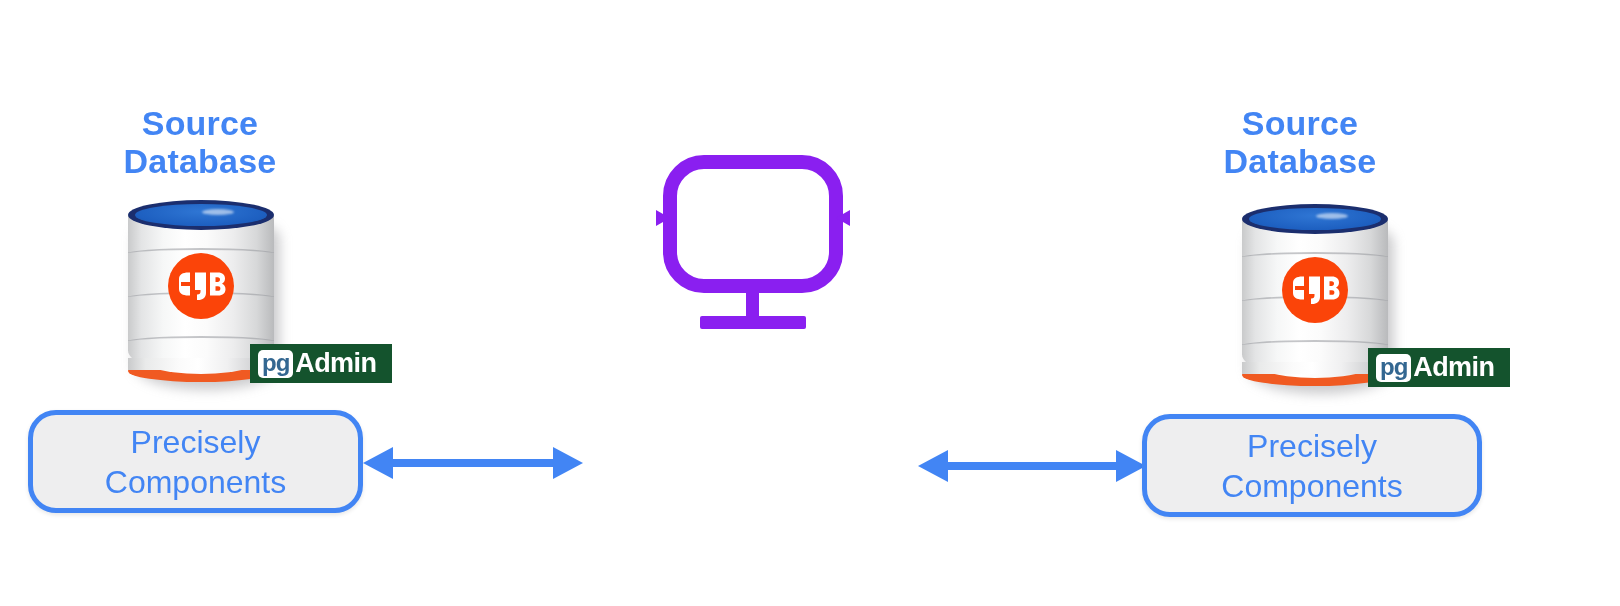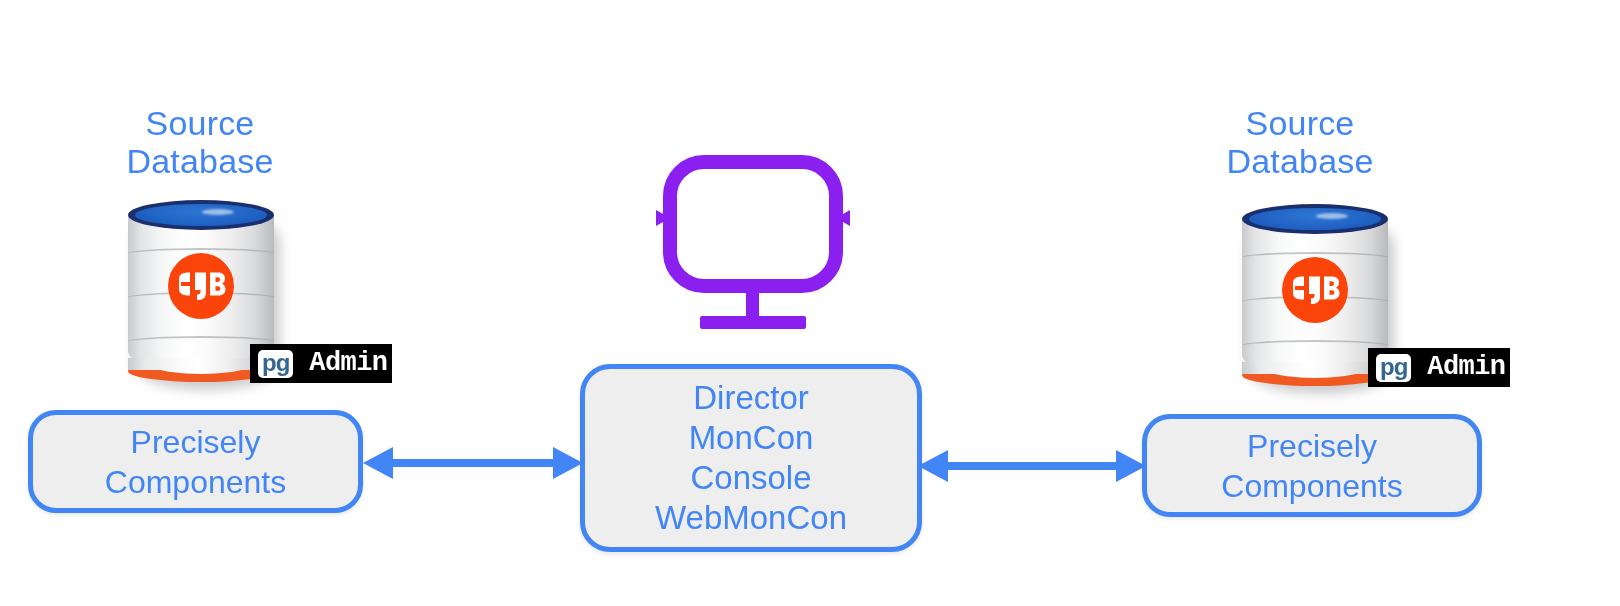--- a/index.html
+++ b/index.html
@@ -18,21 +18,21 @@
     overflow: hidden;
   }
 
   
   .db-label {
     position: absolute;
     text-align: center;
     color: #4285f4;
     font-size: 34px;
     line-height: 38px;
-    font-weight: 400;
+    font-weight: 700;
     white-space: pre-line;
     letter-spacing: 0.2px;
   }
   #label-source { left: 80px;  top: 104px; width: 240px; }
   #label-target { left: 1180px; top: 104px; width: 240px; }
 
   
   .cylinder {
     position: absolute;
     width: 146px;
@@ -133,21 +133,21 @@
     align-items: center;
     justify-content: center;
   }
   #edb-source { left: 168px; top: 253px; }
   #edb-target { left: 1282px; top: 257px; }
   .edb-logo svg { display: block; }
 
   
   .pgadmin-badge {
     position: absolute;
-    background: #000000;
+    background: #14532d;
     display: flex;
     align-items: center;
     padding: 4px 7px 4px 8px;
     box-sizing: border-box;
     height: 39px;
   }
   #pgadmin-source { left: 250px;  top: 344px; width: 142px; }
   #pgadmin-target { left: 1368px; top: 348px; width: 142px; }
   .pg-mark {
     background: #ffffff;
@@ -159,22 +159,22 @@
     padding: 1px 4px 3px 4px;
     letter-spacing: -1px;
     font-family: "Liberation Sans", sans-serif;
   }
   .pg-admin-text {
     color: #ffffff;
     font-size: 27px;
     font-weight: 700;
     line-height: 27px;
     letter-spacing: -0.6px;
-    margin-left: 16px;
-    font-family: Liberation Mono, monospace;
+    margin-left: 2px;
+    font-family: Liberation Sans, sans-serif;
   }
 
   
   #monitor-icon {
     position: absolute;
     left: 648px;
     top: 148px;
     width: 210px;
     height: 190px;
   }
@@ -257,24 +257,20 @@
   <div id="monitor-icon">
     <svg width="210" height="190" viewBox="0 0 210 190" aria-hidden="true">
       <rect x="22" y="14" width="166" height="124" rx="34" ry="34" fill="none" stroke="#8a1ff0" stroke-width="14"></rect>
       <rect x="98" y="138" width="13" height="35" fill="#8a1ff0"></rect>
       <rect x="52" y="168" width="106" height="13" rx="2" fill="#8a1ff0"></rect>
       <polygon points="8,62 22,70 8,78" fill="#8a1ff0"></polygon>
       <polygon points="202,62 188,70 202,78" fill="#8a1ff0"></polygon>
     </svg>
   </div>
 
-  <div class="proc-box" id="box-center">Director
-MonCon
-Console
-WebMonCon</div>
 
   <div class="connector" id="arrow-left-center">
     <svg width="220" height="40" viewBox="0 0 220 40" aria-hidden="true">
       <line x1="26" y1="20" x2="194" y2="20" stroke="#4285f4" stroke-width="8"></line>
       <polygon points="0,20 30,4 30,36" fill="#4285f4"></polygon>
       <polygon points="220,20 190,4 190,36" fill="#4285f4"></polygon>
     </svg>
   </div>
 
   <div class="connector" id="arrow-center-right">

